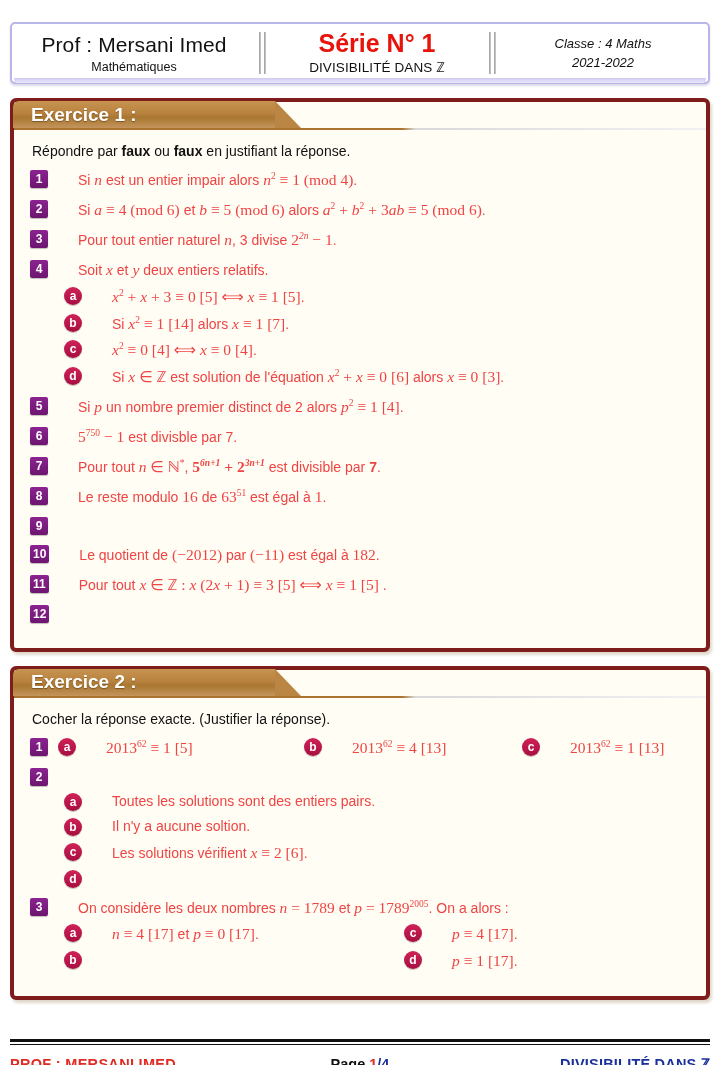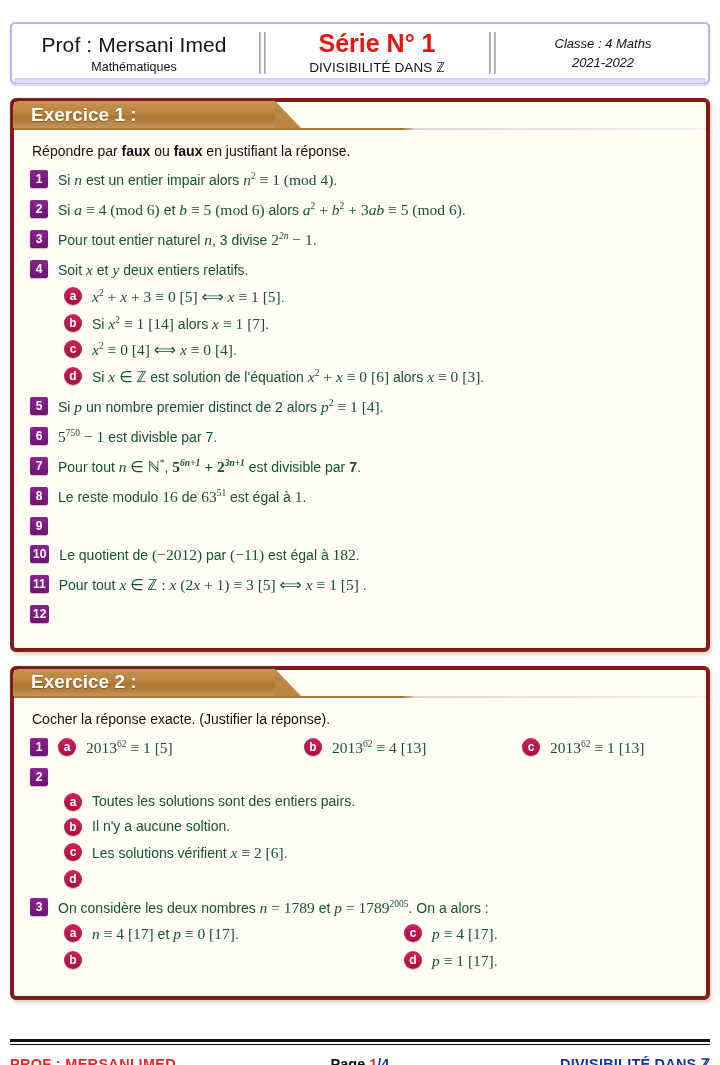--- a/index.html
+++ b/index.html
@@ -199,22 +199,23 @@
     align-items: center;
     justify-content: center;
     margin-top: 1px;
     margin-right: 10px;
     box-shadow: 0 1px 1px rgba(0,0,0,0.25);
   }
 
   .item-text {
     font-size: 14px;
     line-height: 1.28;
-    color: #14532d;
+    color: #ef4444;
     padding-top: 1px;
+    margin-left: 20px;
   }
 
   .sub-list { margin-left: 34px; margin-top: 2px; }
 
   
   .mi { font-family: "Liberation Serif", serif; font-style: italic; font-size: 15.5px; }
   .mn { font-family: "Liberation Serif", serif; font-size: 15.5px; }
   .mo { font-family: "Liberation Serif", serif; font-size: 15.5px; }
   .mbb { font-family: "Liberation Serif", serif; font-size: 15.5px; }
   sup.ex { font-size: 9.5px; font-family: "Liberation Serif", serif; vertical-align: super; }

